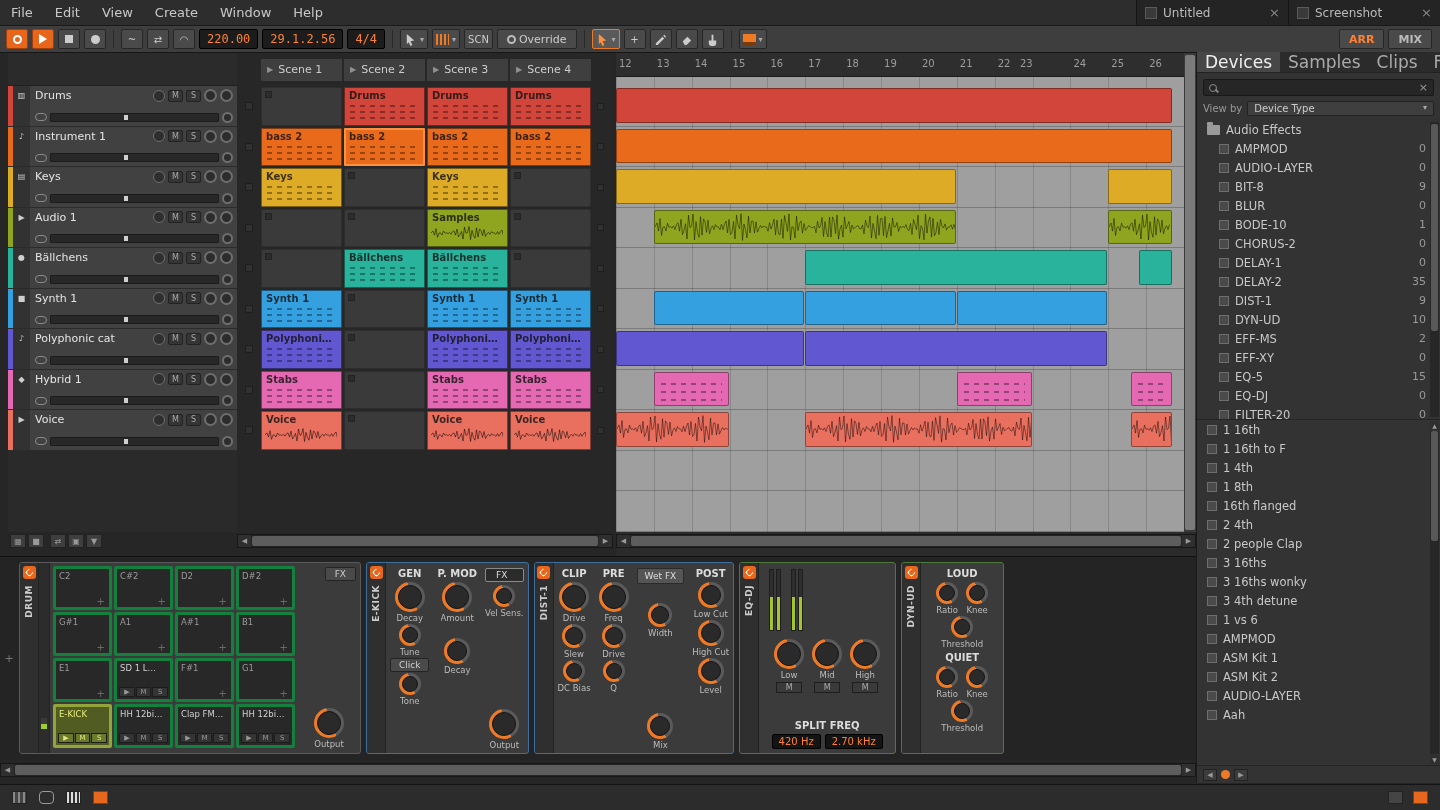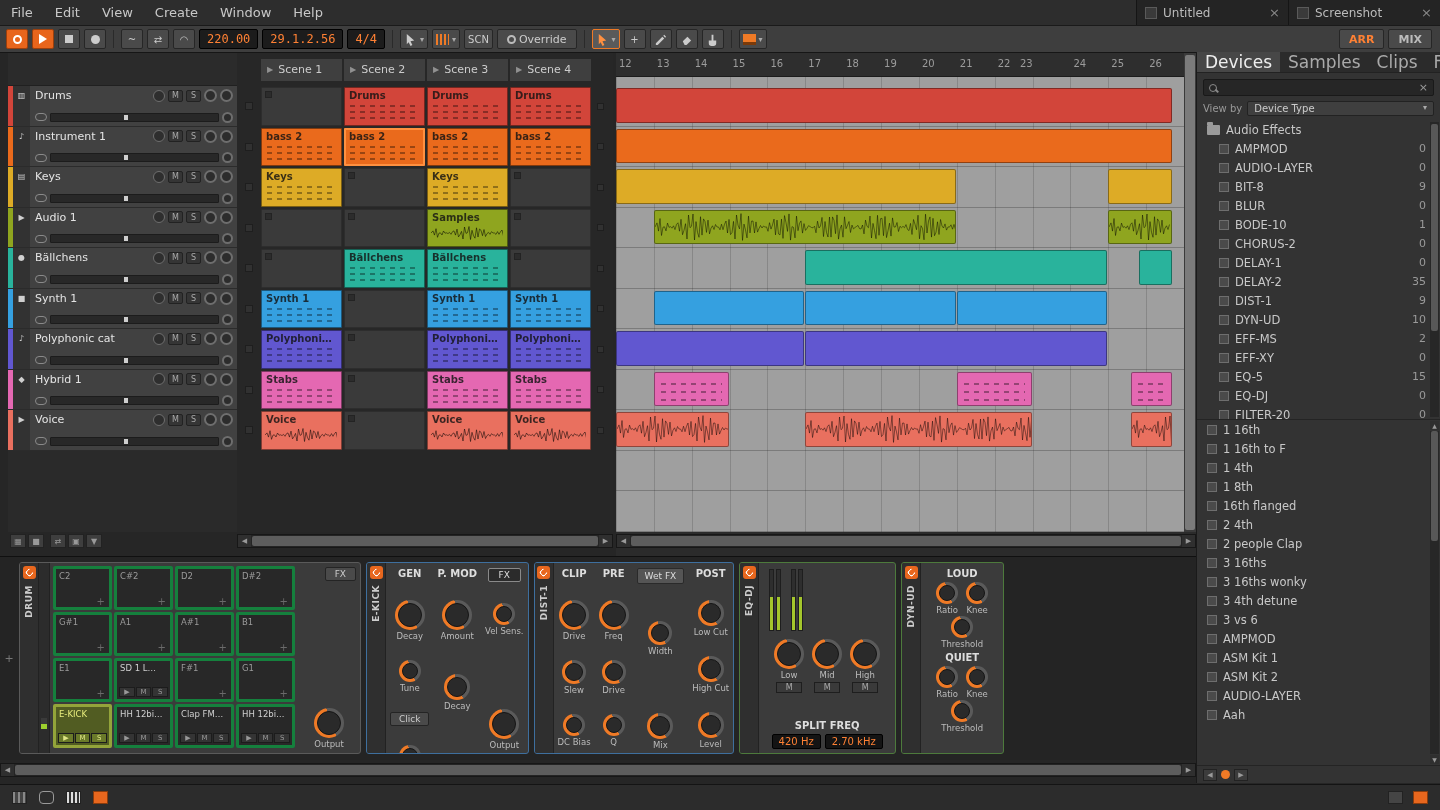--- a/index.html
+++ b/index.html
@@ -97,21 +97,21 @@
 #devices{left:0;top:556px;width:1196px;height:204px;background:#242424;border-top:1px solid #101010;display:flex;gap:5px;padding:5px 4px 5px 4px}
 .addstrip{width:10px;display:flex;align-items:center;justify-content:center;color:#777;font-size:11px}
 .device{background:#3b3b3b;border:1px solid #5a5a5a;border-radius:3px;display:flex;overflow:hidden;height:192px}
 .device.blue{border-color:#3e6f9e}
 .device.green{border-color:#4d7a3c}
 .dhead{width:19px;flex:none;background:#2f2f2f;border-right:1px solid #222;display:flex;flex-direction:column;align-items:center;padding:3px 0;gap:6px}
 .pwr{width:13px;height:13px;background:#e8671e;border-radius:3px;position:relative;flex:none}
 .pwr::after{content:"";position:absolute;inset:3px;border:1.5px solid #fff;border-radius:50%;border-top-color:transparent;transform:rotate(45deg)}
 .dname{writing-mode:vertical-rl;transform:rotate(180deg);font-size:9px;font-weight:bold;color:#ccc;letter-spacing:.5px}
 .dtitle{font-size:10px;font-weight:bold;color:#ddd;text-align:center;margin:2px 0}
-.col{display:flex;flex-direction:column;align-items:center;padding:3px 4px;gap:19px}
+.col{display:flex;flex-direction:column;padding:3px 4px;gap:1px}
 .kunit{display:flex;flex-direction:column;align-items:center}
 .knob{position:relative;border-radius:50%;background:conic-gradient(from 150deg,#ef7a26 0 200deg,#5a5a5a 200deg 360deg);flex:none}
 .knob::after{content:"";position:absolute;inset:3px;border-radius:50%;background:#2a2a2a;border:1px solid #151515}
 .k30{width:30px;height:30px}.k26{width:26px;height:26px}.k22{width:22px;height:22px}.k24{width:24px;height:24px}
 .klabel{font-size:8.5px;color:#bbb;text-align:center;margin-top:1px;max-width:54px;white-space:nowrap;overflow:hidden}
 .boxbtn{background:#4a4a4a;border:1px solid #242424;border-radius:2px;font-size:9px;color:#ccc;padding:1px 8px;text-align:center}
 .fxtab{background:#2b2b2b;border:1px solid #8a8a8a;border-radius:2px;font-size:9px;color:#ddd;padding:1px 10px;margin:2px 0}
 .wetbox{background:#555;border:1px solid #2a2a2a;border-radius:2px;font-size:9px;color:#ddd;padding:2px 7px;margin:2px 0}
 
 .dmeter{width:11px;flex:none;background:#2c2c2c;border-right:1px solid #222;position:relative}
@@ -1326,21 +1326,21 @@
           <div class="drow">
             <div class="dicon"></div>
             <span>3 16ths wonky</span>
           </div>
           <div class="drow">
             <div class="dicon"></div>
             <span>3 4th detune</span>
           </div>
           <div class="drow">
             <div class="dicon"></div>
-            <span>3 vs 6</span>
+            <span>1 vs 6</span>
           </div>
           <div class="drow">
             <div class="dicon"></div>
             <span>AMPMOD</span>
           </div>
           <div class="drow">
             <div class="dicon"></div>
             <span>ASM Kit 1</span>
           </div>
           <div class="drow">

